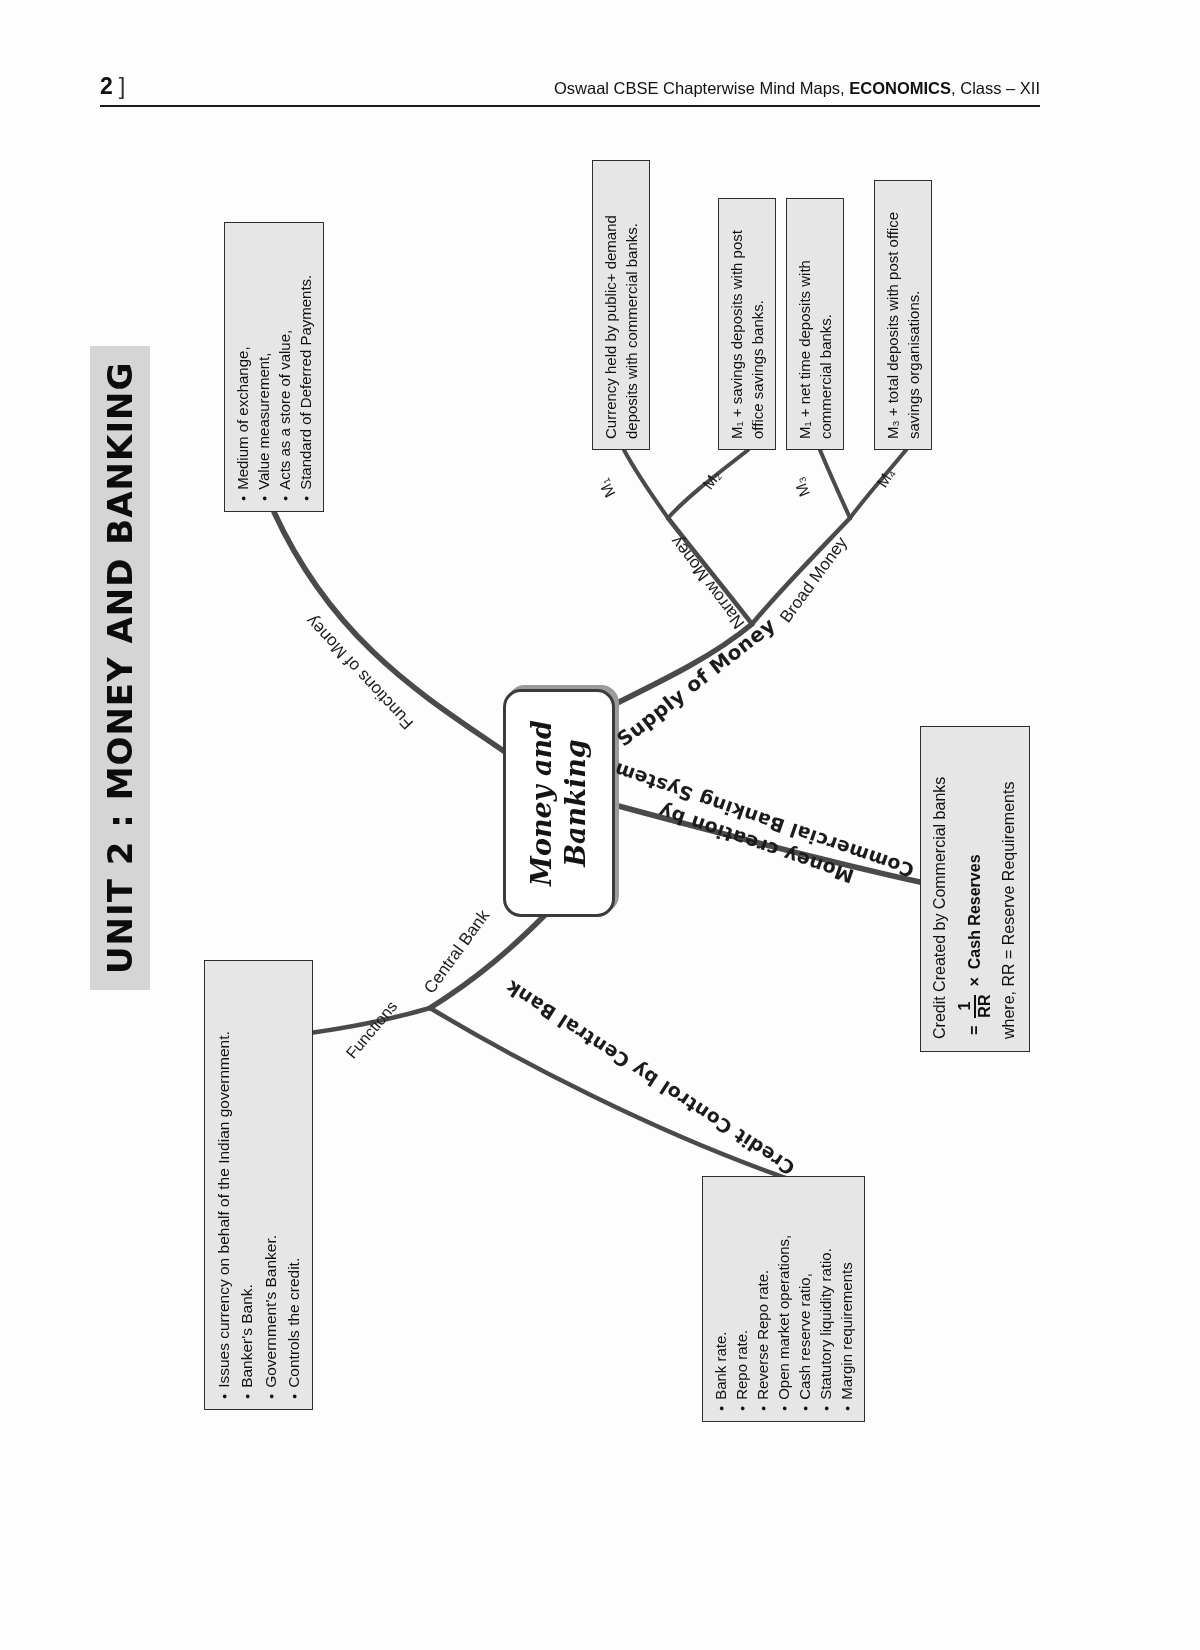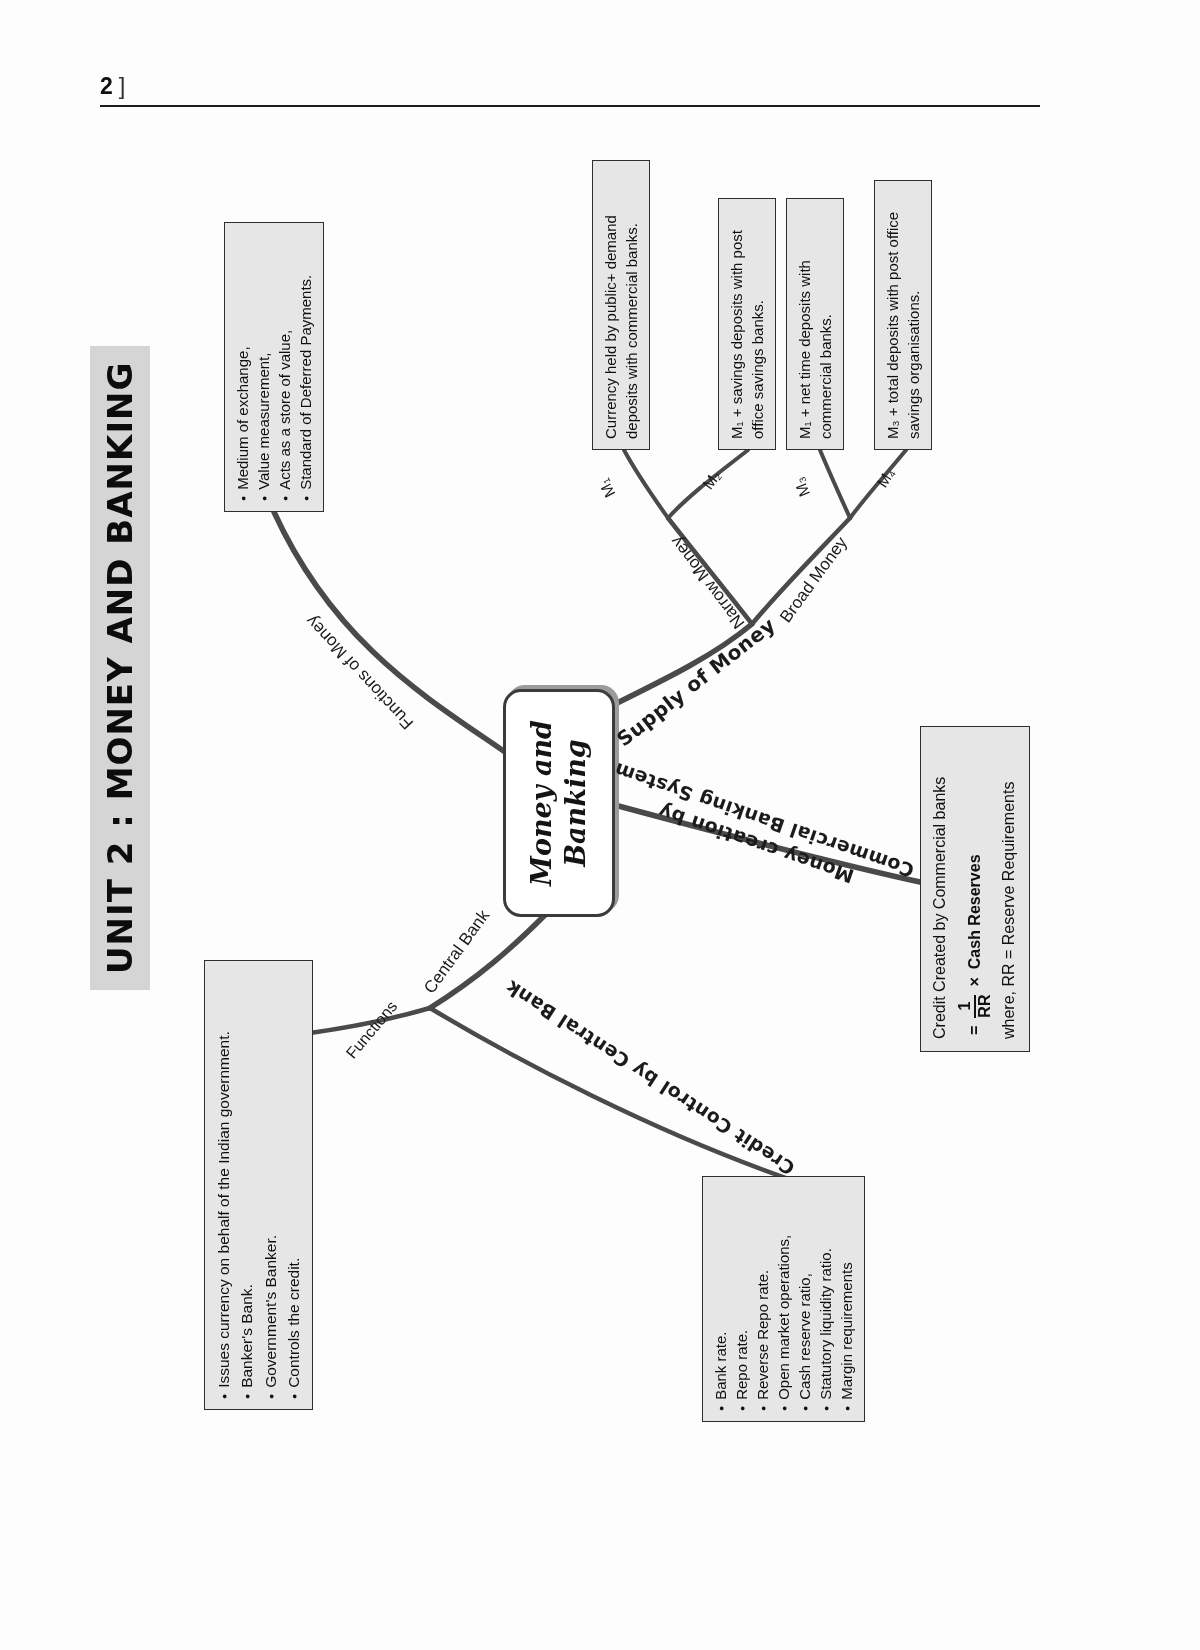--- a/index.html
+++ b/index.html
@@ -73,20 +73,23 @@
 </style>
 </head>
 <body>
 
 <div class="page">
 
   <div class="header">
     <div class="page-num-wrap">
       <span class="page-num">2</span>
       <span class="page-bracket">]</span>
+    </div>
+    <div class="header-title">
+      <span>Oswaal CBSE Chapterwise Mind Maps, </span><b>ECONOMICS</b><span>, Class – XII</span>
     </div>
   </div>
 
   <div class="map-viewport">
     <div class="map-canvas">
 
       <svg class="links" width="1500" height="1200" viewBox="0 0 1500 1200">
         <path class="branch w-main" d="M 878 505 C 930 430, 985 335, 1118 274"></path>
         <path class="branch w-main" d="M 922 607 C 952 668, 975 715, 1006 752"></path>
         <path class="branch w-mid" d="M 1006 752 C 1042 724, 1076 696, 1112 668"></path>

